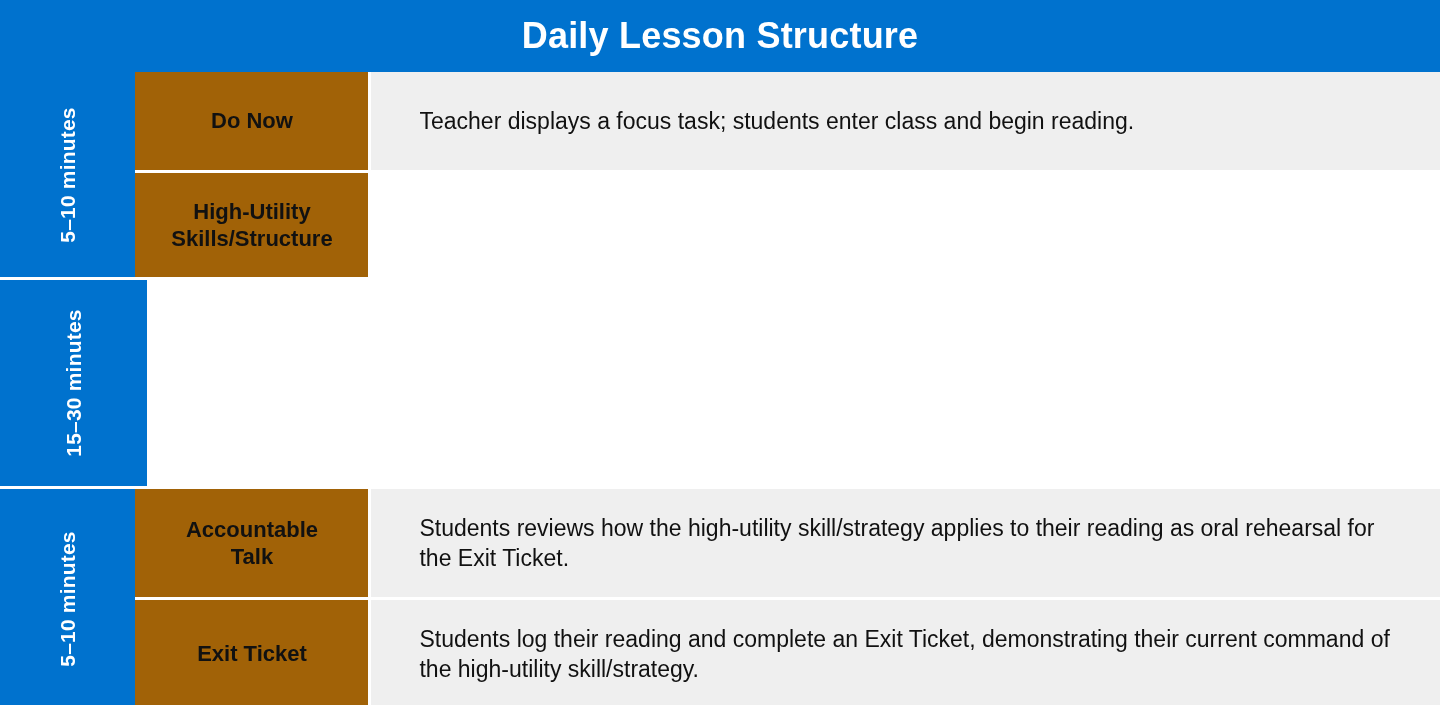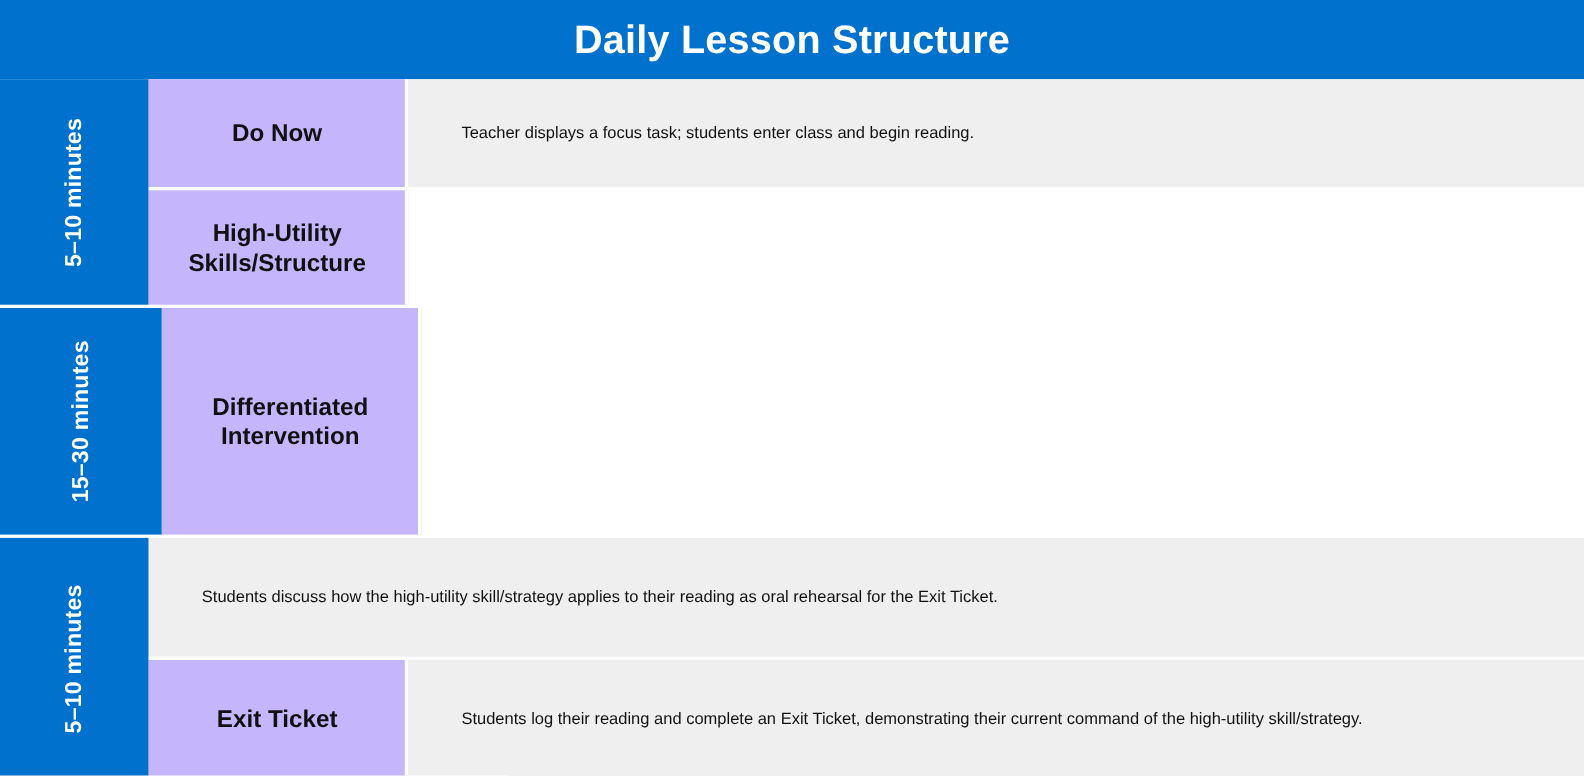--- a/index.html
+++ b/index.html
@@ -82,21 +82,21 @@
   }
   .row {
     display: flex;
     flex-direction: row;
     border-bottom: 3px solid #ffffff;
   }
   .row:last-child { border-bottom: 0; }
 
   .label-cell {
     flex: 0 0 236px;
-    background: #c4b5fd;
+    background: #a16207;
     color: #111111;
     display: flex;
     align-items: center;
     justify-content: center;
     text-align: center;
     padding: 10px 14px;
     box-sizing: border-box;
     font-size: 22px;
     font-weight: bold;
     line-height: 1.25;
@@ -104,21 +104,21 @@
   }
 
   .desc-cell {
     flex: 1 1 auto;
     background: #EFEFEF;
     color: #111111;
     display: flex;
     align-items: center;
     padding: 14px 34px 14px 48px;
     box-sizing: border-box;
-    font-size: 15px;
+    font-size: 23px;
     line-height: 1.32;
   }
 
   
   .h-r1 { height: 98px; }
   .h-r2 { height: 104px; }
   .h-r3 { height: 206px; }
   .h-r4 { height: 108px; }
   .h-r5 { height: 108px; }
 </style>
@@ -152,37 +152,37 @@
         </div>
       </div>
     </div>
 
     <div class="group">
       <div class="time-cell">
         <span class="time-label">15–30 minutes</span>
       </div>
       <div class="rows">
         <div class="row h-r3">
-          <div class="label-cell">
-            <span>
-              <span>Differentiated</span><br>
-              <span>Intervention</span>
-            </span>
-          </div>
         </div>
       </div>
     </div>
 
     <div class="group">
       <div class="time-cell">
         <span class="time-label">5–10 minutes</span>
       </div>
       <div class="rows">
         <div class="row h-r4">
-          <div class="desc-cell">Students discuss how the high-utility skill/strategy applies to their reading as oral rehearsal for the Exit Ticket.</div>
+          <div class="label-cell">
+            <span>
+              <span>Accountable</span><br>
+              <span>Talk</span>
+            </span>
+          </div>
+          <div class="desc-cell">Students reviews how the high-utility skill/strategy applies to their reading as oral rehearsal for the Exit Ticket.</div>
         </div>
         <div class="row h-r5">
           <div class="label-cell">Exit Ticket</div>
           <div class="desc-cell">Students log their reading and complete an Exit Ticket, demonstrating their current command of the high-utility skill/strategy.</div>
         </div>
       </div>
     </div>
 
   </div>
 </div>

